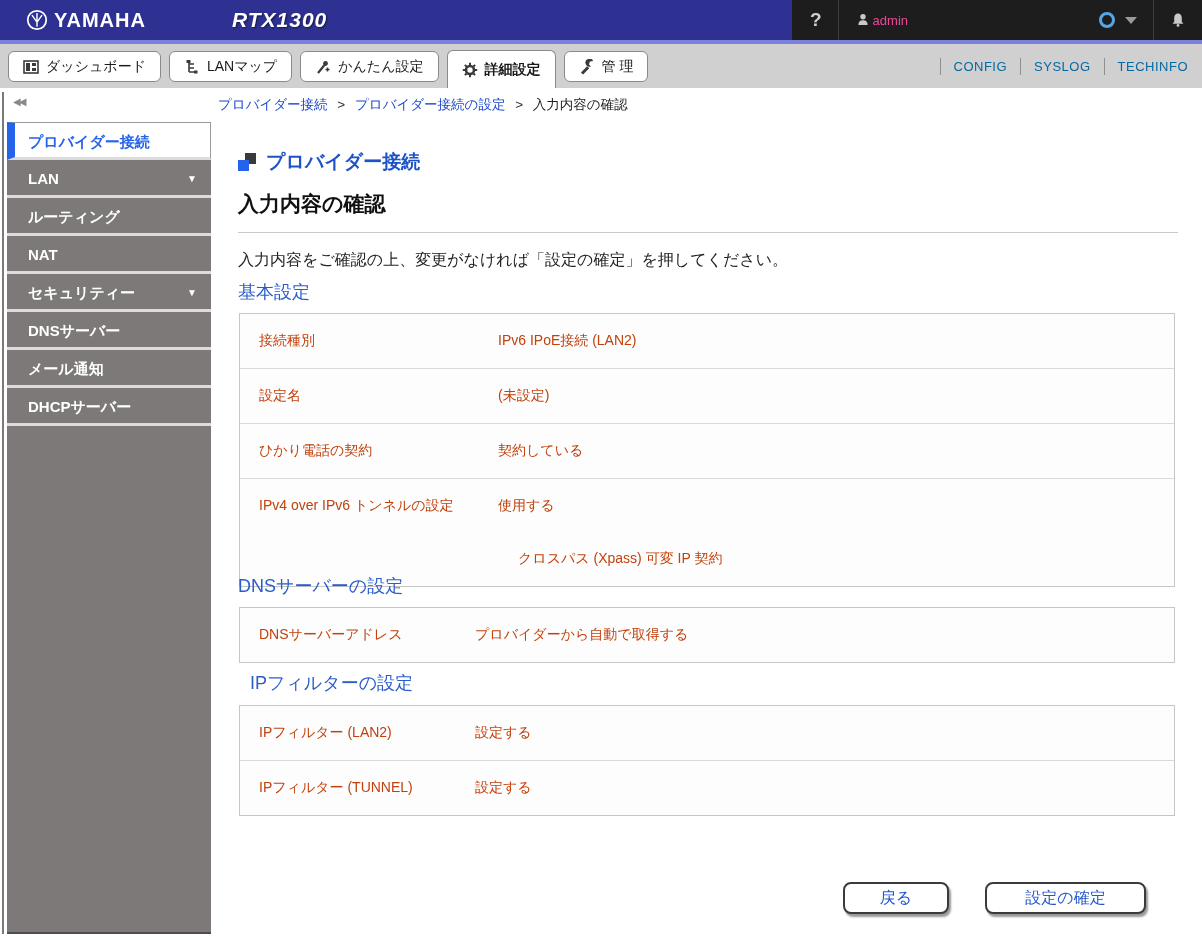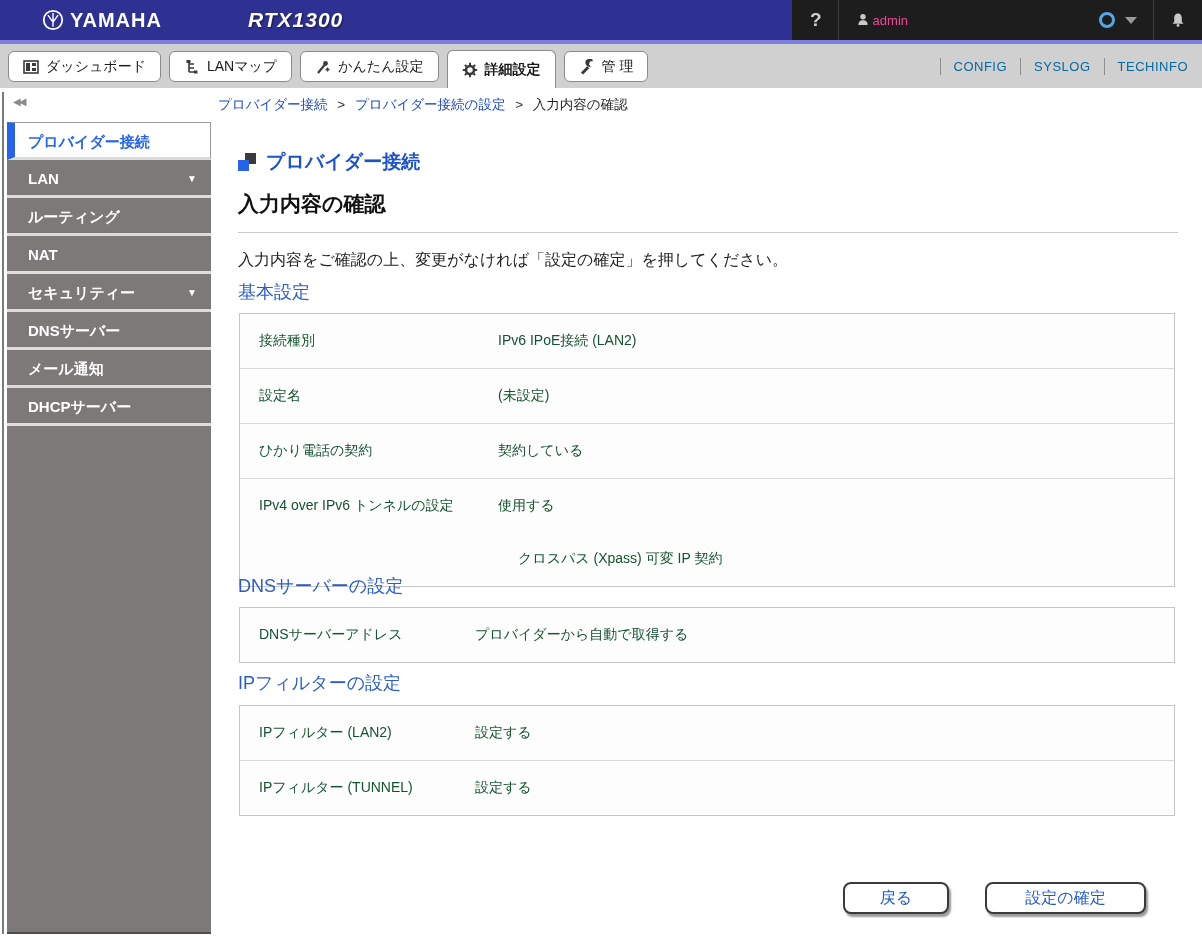--- a/index.html
+++ b/index.html
@@ -2,21 +2,21 @@
 <html><head>
 <meta charset="utf-8">
 <style>
   * { margin:0; padding:0; box-sizing:border-box; }
   html,body { background:#fff; }
   body { font-family:"Liberation Sans","DejaVu Sans",sans-serif; }
   #screen { position:relative; width:1202px; height:936px; background:#fff; overflow:hidden; }
 
   
   .hdr { position:absolute; top:0; left:0; width:1202px; height:40px; display:flex; }
-  .hdr-left { width:792px; height:40px; background:#2e3192; display:flex; align-items:center; padding-left:42px; }
+  .hdr-left { width:792px; height:40px; background:#2e3192; display:flex; align-items:center; padding-left:26px; }
   .brand-mark { display:flex; align-items:center; gap:6px; }
   .brand-name { color:#fff; font-weight:bold; font-size:20px; letter-spacing:1px; }
   .model-name { color:#fff; font-weight:bold; font-style:italic; font-size:21px; letter-spacing:1px; margin-left:86px; text-shadow:1px 1px 2px rgba(0,0,0,.55); }
   .hdr-right { flex:1; height:40px; background:#1d1d1d; display:flex; align-items:center; padding:0 16px 0 18px; }
   .help-glyph { color:#cfcfcf; font-size:19px; font-weight:bold; cursor:pointer; }
   .hdr-divider { width:1px; height:40px; background:#3d3d3d; }
   .hdr-right .hdr-divider { margin:0 16px; }
   .admin-label { color:#ec4899; font-size:13px; margin-left:2px; }
   .ring { width:16px; height:16px; border:3px solid #54a7e6; border-radius:50%; margin-left:auto; cursor:pointer; }
   .caret-down { width:0; height:0; border-left:6px solid transparent; border-right:6px solid transparent; border-top:7px solid #9a9a9a; margin-left:10px; cursor:pointer; }
@@ -49,25 +49,25 @@
   .main { position:absolute; left:238px; top:92px; width:940px; height:844px; }
   .page-title-row { position:absolute; top:57px; left:0; display:flex; align-items:center; gap:10px; }
   .page-title { color:#1d53c9; font-size:19px; font-weight:bold; }
   .sq-icon { position:relative; width:18px; height:18px; }
   .sq-icon .sq-dark { position:absolute; right:0; top:0; width:11px; height:11px; background:#3a3a3a; }
   .sq-icon .sq-blue { position:absolute; left:0; bottom:0; width:11px; height:11px; background:#2563eb; }
   .h1 { position:absolute; top:98px; left:0; font-size:21px; font-weight:bold; color:#111; }
   .rule { position:absolute; top:140px; left:0; width:940px; border-top:1px solid #c9c9c9; }
   .instruction { position:absolute; top:158px; left:0; font-size:16px; color:#222; }
   .sec-title { position:absolute; left:0; font-size:18px; color:#2a5ccb; }
-  .sec-1 { top:188px; } .sec-2 { top:482px; } .sec-3 { top:579px; }
+  .sec-1 { top:188px; } .sec-2 { top:482px; } .sec-3 { top:579px;margin-left:12px; }
 
   .tbl { position:absolute; left:1px; width:936px; background:#fdfdfd; border:1px solid #c6c6c6; }
   .tbl-1 { top:221px; } .tbl-2 { top:515px; } .tbl-3 { top:613px; }
-  .trow { display:flex; padding:18px 0; border-bottom:1px solid #d9d9d9; font-size:14px; color:#14532d;justify-content:space-between; }
+  .trow { display:flex; padding:18px 0; border-bottom:1px solid #d9d9d9; font-size:14px; color:#c2410c;justify-content:space-between; }
   .trow:last-child { border-bottom:none; }
   .cell-label { width:258px; padding-left:19px; }
   .tbl-2 .cell-label, .tbl-3 .cell-label { width:235px; }
   .cell-value { flex:1; }
   .value-line2 { margin-top:35px; padding-left:20px; }
 
   .btn-row { position:absolute; top:762px; right:32px; display:flex; gap:36px;margin-top:28px; }
   .btn { height:32px; background:#fff; border:2px solid #3b3b3b; border-radius:8px; color:#2257cc; font-size:16px; display:flex; align-items:center; justify-content:center; box-shadow:2px 3px 2px rgba(0,0,0,.4); cursor:pointer; }
   .btn-back { width:106px; }
   .btn-confirm { width:161px; }

